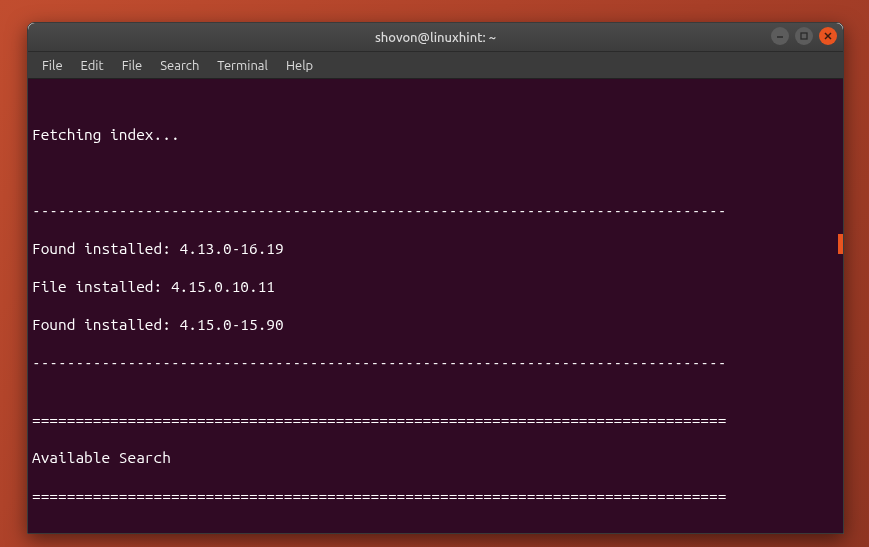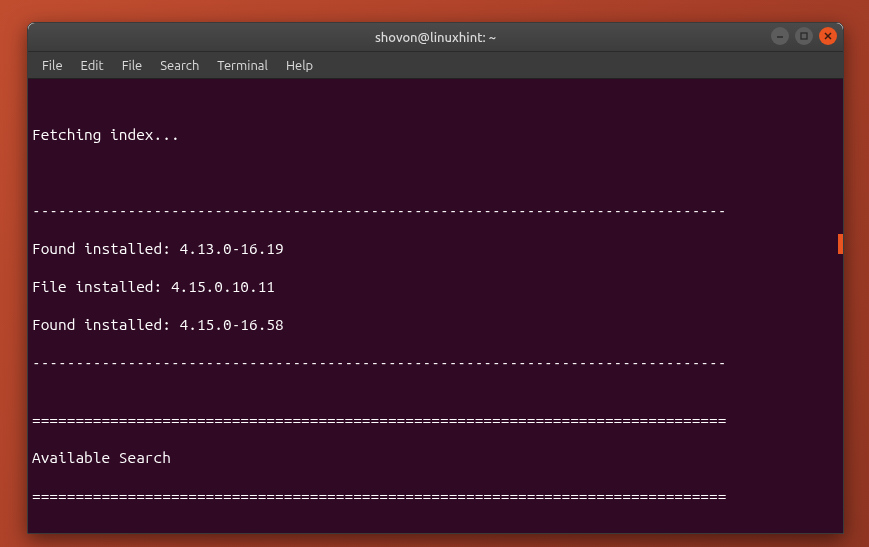--- a/index.html
+++ b/index.html
@@ -146,21 +146,21 @@
   </div>
 
   <div class="terminal">
 <div></div>
 <div>Fetching index...</div>
 <div></div>
 <div></div>
 <div>--------------------------------------------------------------------------------</div>
 <div>Found installed: 4.13.0-16.19</div>
 <div>File installed: 4.15.0.10.11</div>
-<div>Found installed: 4.15.0-16.58</div>
+<div>Found installed: 4.15.0-15.90</div>
 <div>--------------------------------------------------------------------------------</div>
 <div></div>
 <div>================================================================================</div>
 <div>Available Search</div>
 <div>================================================================================</div>
 
 
 
 
 

